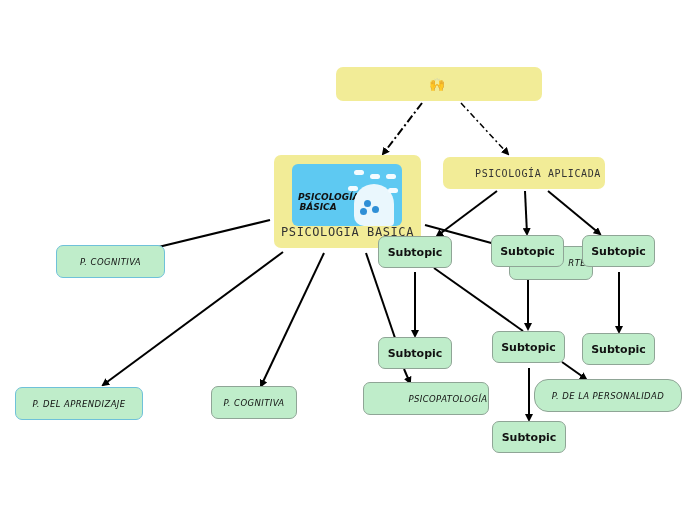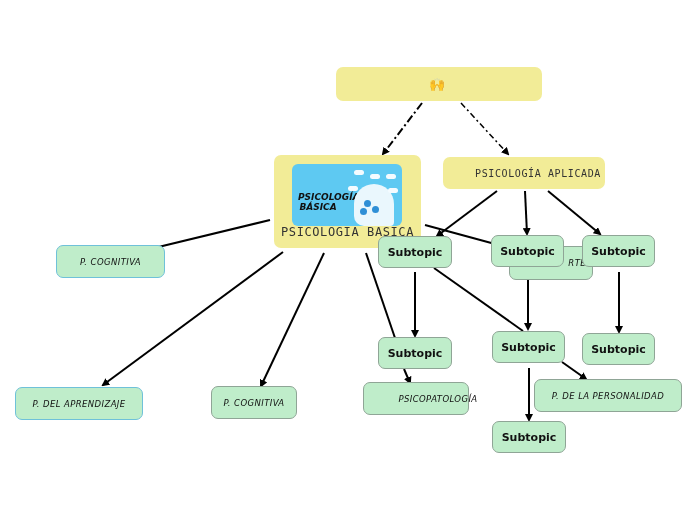--- a/index.html
+++ b/index.html
@@ -93,21 +93,21 @@
 
 <div class="node green blue-border" style="left:56px;top:245px;width:109px;height:33px;">
   <span class="hand">P. COGNITIVA</span>
 </div>
 <div class="node green blue-border" style="left:15px;top:387px;width:128px;height:33px;">
   <span class="hand">P. DEL APRENDIZAJE</span>
 </div>
 <div class="node green" style="left:211px;top:386px;width:86px;height:33px;">
   <span class="hand">P. COGNITIVA</span>
 </div>
-<div class="node green" style="left:363px;top:382px;width:106px;height:33px;padding-left:44px;">
+<div class="node green" style="left:363px;top:382px;width:126px;height:33px;padding-left:44px;">
   <span class="hand">PSICOPATOLOGÍA</span>
 </div>
 
 <div class="node green" style="left:509px;top:246px;width:84px;height:34px;justify-content:flex-end;padding-right:6px;">
   <span class="hand">RTE</span>
 </div>
 
 <div class="node green" style="left:378px;top:236px;width:74px;height:32px;">
   <span>Subtopic</span>
 </div>
@@ -119,18 +119,18 @@
 </div>
 <div class="node green" style="left:582px;top:235px;width:73px;height:32px;">
   <span>Subtopic</span>
 </div>
 <div class="node green" style="left:492px;top:331px;width:73px;height:32px;">
   <span>Subtopic</span>
 </div>
 <div class="node green" style="left:582px;top:333px;width:73px;height:32px;">
   <span>Subtopic</span>
 </div>
-<div class="node green" style="left:534px;top:379px;width:148px;height:33px;">
+<div class="node green" style="left:534px;top:379px;width:148px;height:33px;border-radius:14px;">
   <span class="hand">P. DE LA PERSONALIDAD</span>
 </div>
 <div class="node green" style="left:492px;top:421px;width:74px;height:32px;">
   <span>Subtopic</span>
 </div>
 
 </body></html>

